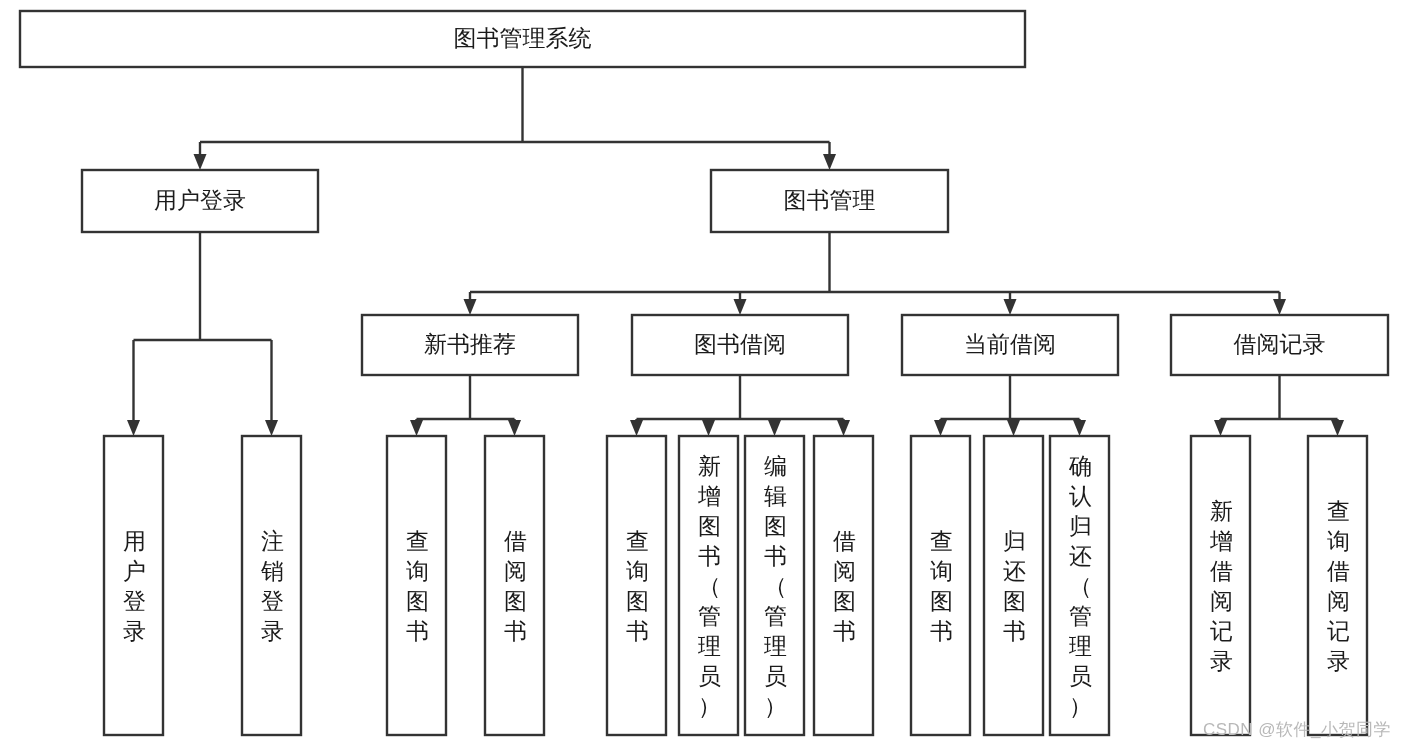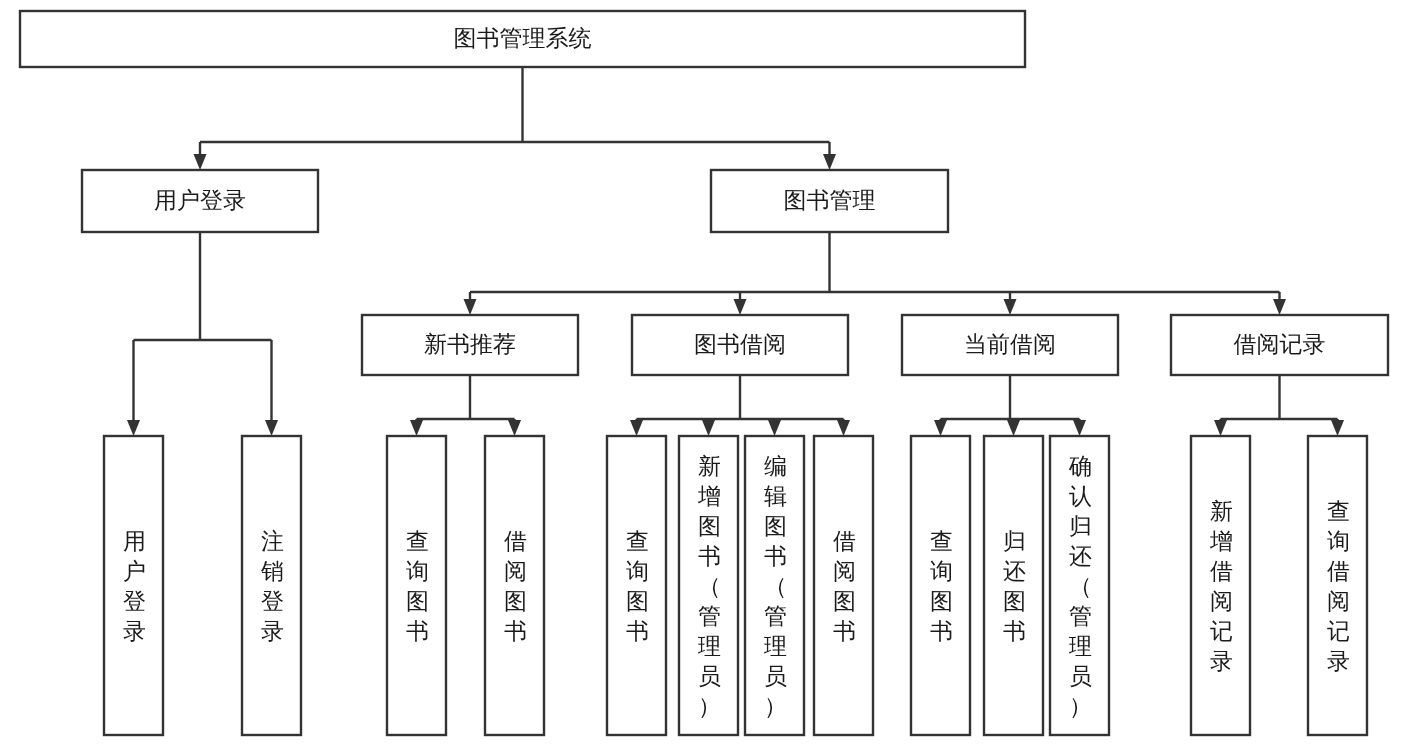--- a/index.html
+++ b/index.html
@@ -203,13 +203,14 @@
           <rect x="1191" y="436" width="59" height="299" class="node-box"></rect>
           <text x="1221.5" y="518.9" class="node-label-v"><tspan x="1221.5" dy="0">新</tspan><tspan x="1221.5" dy="30">增</tspan><tspan x="1221.5" dy="30">借</tspan><tspan x="1221.5" dy="30">阅</tspan><tspan x="1221.5" dy="30">记</tspan><tspan x="1221.5" dy="30">录</tspan></text>
         </g>
         <g>
           <rect x="1308" y="436" width="59" height="299" class="node-box"></rect>
           <text x="1338.5" y="518.9" class="node-label-v"><tspan x="1338.5" dy="0">查</tspan><tspan x="1338.5" dy="30">询</tspan><tspan x="1338.5" dy="30">借</tspan><tspan x="1338.5" dy="30">阅</tspan><tspan x="1338.5" dy="30">记</tspan><tspan x="1338.5" dy="30">录</tspan></text>
         </g>
       </g>
   </svg>
 
+  <div class="watermark-text">CSDN @软件_小贺同学</div>
 </div>
 
 </body></html>

